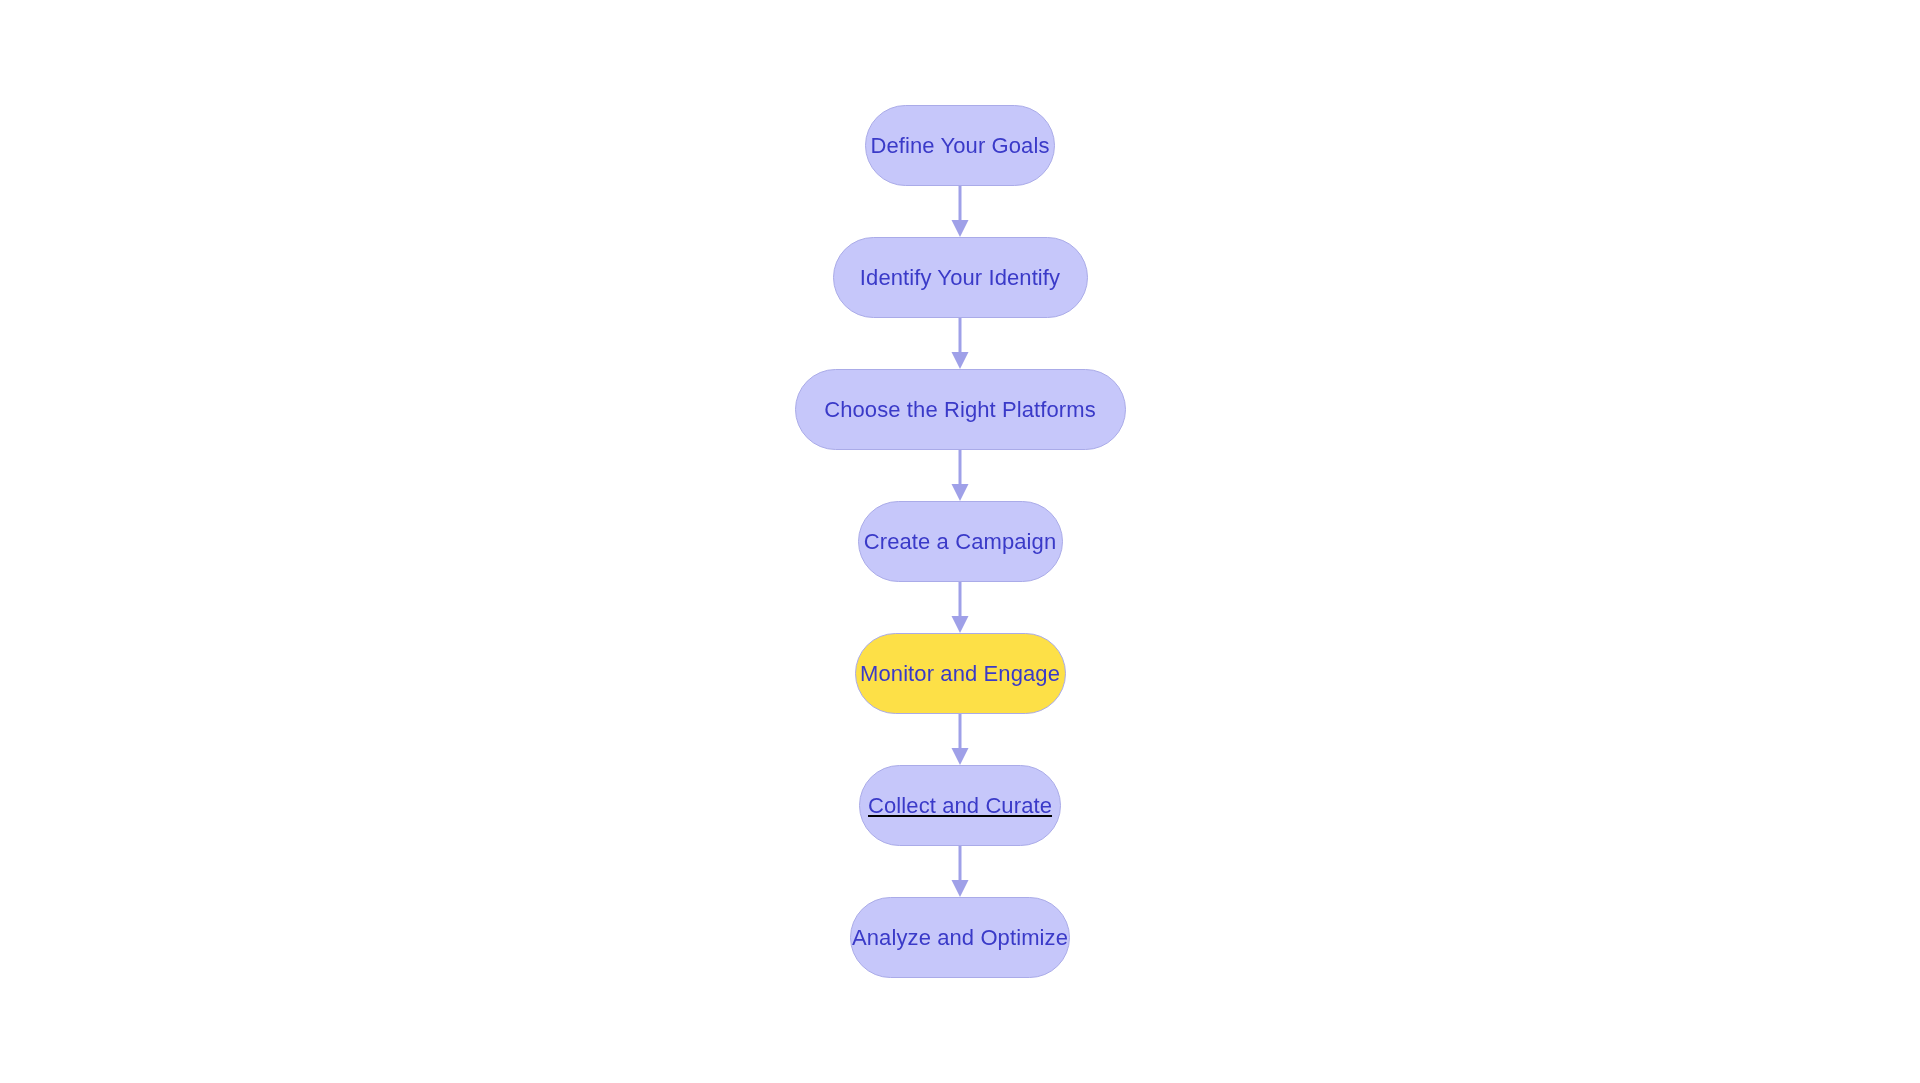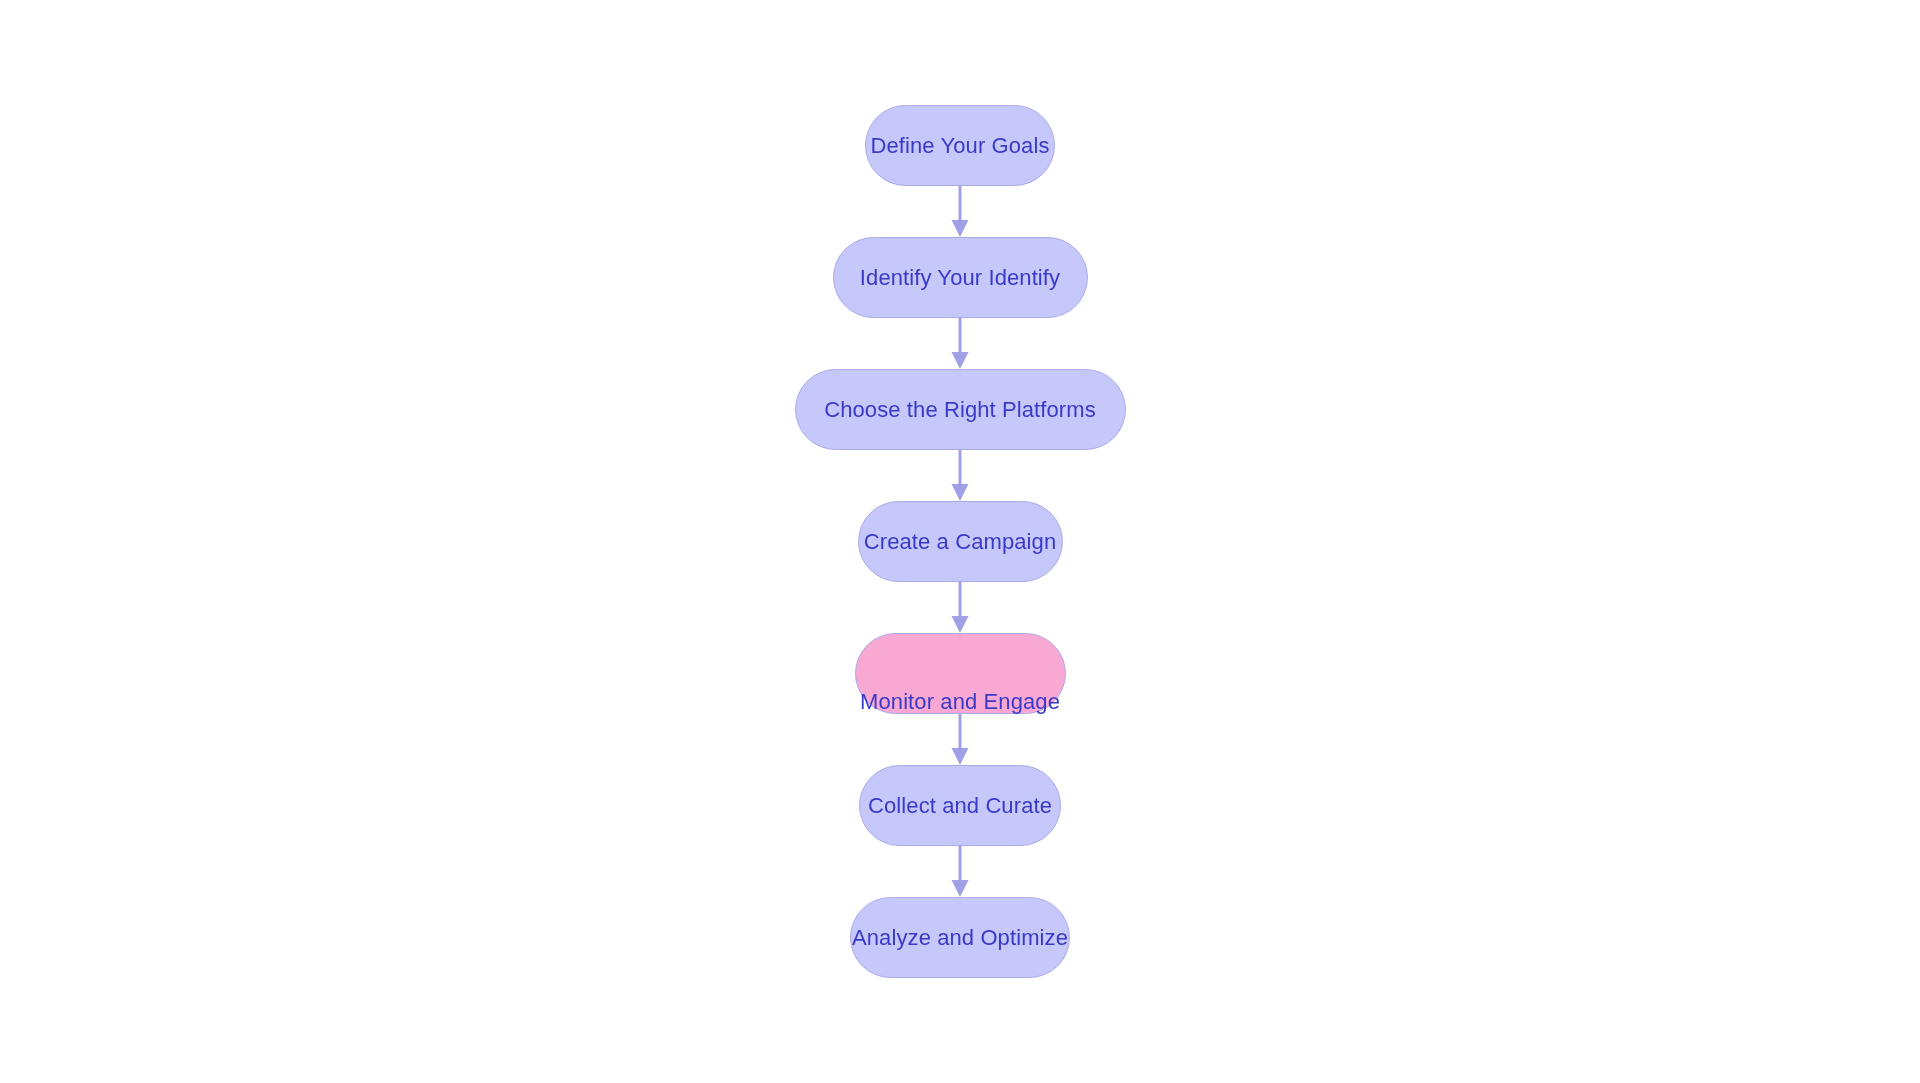--- a/index.html
+++ b/index.html
@@ -110,30 +110,30 @@
       </div>
       <div class="node" style="width: 205px; background: rgb(198, 199, 250); border-color: rgb(170, 171, 232); justify-content: center;">
         <span class="node-label" style="color: rgb(58, 58, 200);">Create a Campaign</span>
       </div>
       <div class="connector">
         <svg viewBox="0 0 26 51">
           <line x1="13" y1="0" x2="13" y2="38" stroke="#9fa0e8" stroke-width="3"></line>
           <path d="M 4.5 34 L 21.5 34 L 13 51 Z" fill="#9fa0e8"></path>
         </svg>
       </div>
-      <div class="node" style="width: 211px; background: #f9a8d4; border-color: rgb(170, 171, 232); align-items: flex-end;">
+      <div class="node" style="width: 211px; background: #fde047; border-color: rgb(170, 171, 232);">
         <span class="node-label" style="color: rgb(58, 58, 200);">Monitor and Engage</span>
       </div>
       <div class="connector">
         <svg viewBox="0 0 26 51">
           <line x1="13" y1="0" x2="13" y2="38" stroke="#9fa0e8" stroke-width="3"></line>
           <path d="M 4.5 34 L 21.5 34 L 13 51 Z" fill="#9fa0e8"></path>
         </svg>
       </div>
-      <div class="node" style="width: 202px; background: rgb(198, 199, 250); border-color: rgb(170, 171, 232);">
+      <div class="node" style="width: 202px; background: rgb(198, 199, 250); border-color: rgb(170, 171, 232); text-decoration: underline;">
         <span class="node-label" style="color: rgb(58, 58, 200);">Collect and Curate</span>
       </div>
       <div class="connector">
         <svg viewBox="0 0 26 51">
           <line x1="13" y1="0" x2="13" y2="38" stroke="#9fa0e8" stroke-width="3"></line>
           <path d="M 4.5 34 L 21.5 34 L 13 51 Z" fill="#9fa0e8"></path>
         </svg>
       </div>
       <div class="node" style="width: 220px; background: rgb(198, 199, 250); border-color: rgb(170, 171, 232);">
         <span class="node-label" style="color: rgb(58, 58, 200);">Analyze and Optimize</span>

